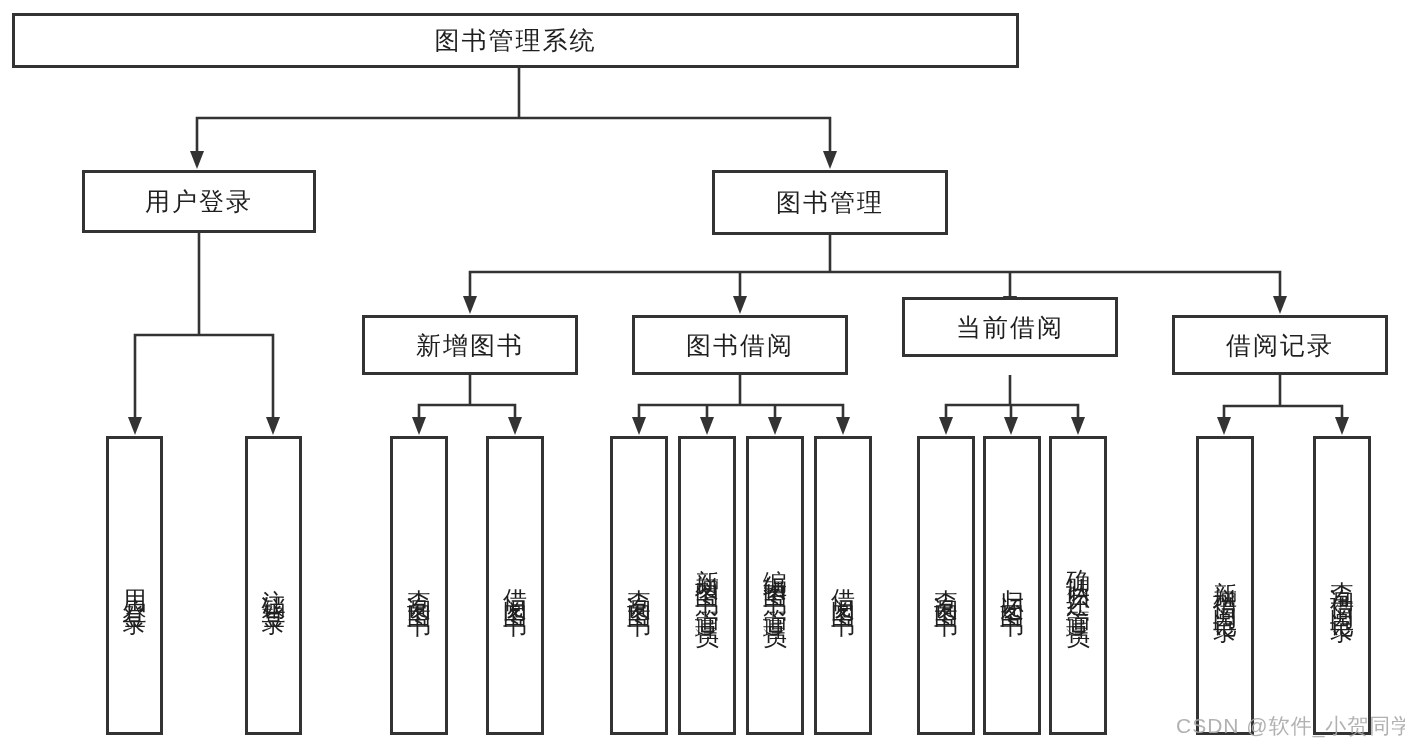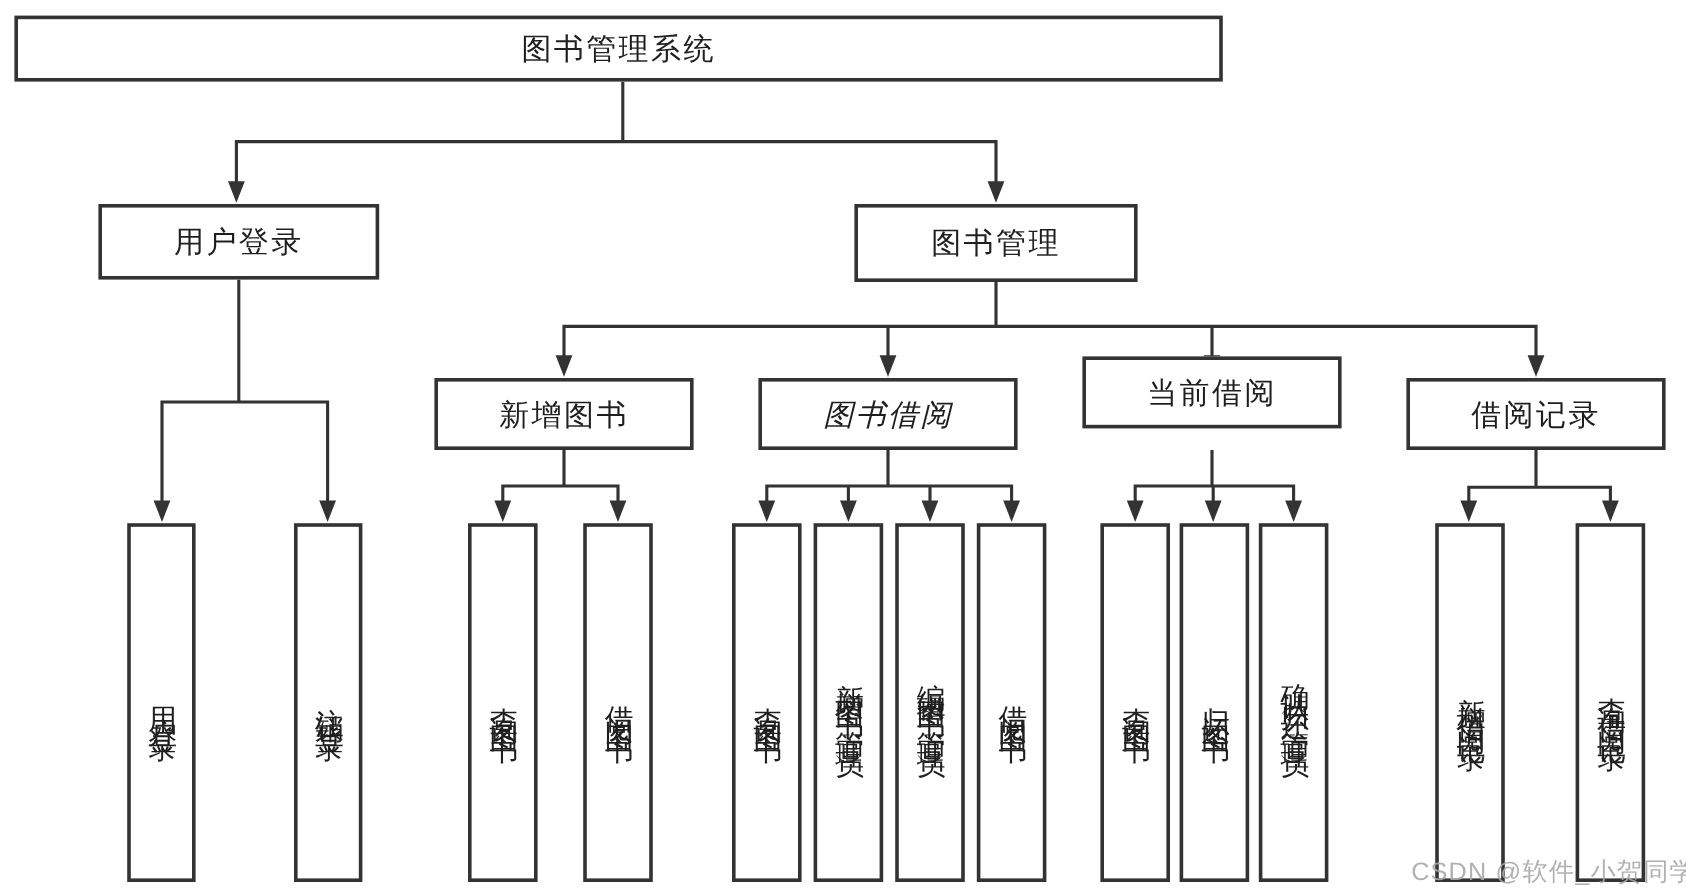--- a/index.html
+++ b/index.html
@@ -109,21 +109,21 @@
   <div class="node" style="left:82px; top:170px; width:234px; height:63px;">
     <span class="h-label">用户登录</span>
   </div>
   <div class="node" style="left:712px; top:170px; width:236px; height:65px;">
     <span class="h-label">图书管理</span>
   </div>
 
   <div class="node" style="left:362px; top:315px; width:216px; height:60px;">
     <span class="h-label">新增图书</span>
   </div>
-  <div class="node" style="left:632px; top:315px; width:216px; height:60px;font-style:italic;">
+  <div class="node" style="left:632px; top:315px; width:216px; height:60px;">
     <span class="h-label">图书借阅</span>
   </div>
   <div class="node" style="left:902px; top:297px; width:216px; height:60px;">
     <span class="h-label">当前借阅</span>
   </div>
   <div class="node" style="left:1172px; top:315px; width:216px; height:60px;">
     <span class="h-label">借阅记录</span>
   </div>
 
   <div class="node" style="left:106px; top:436px; width:57px; height:299px;">

